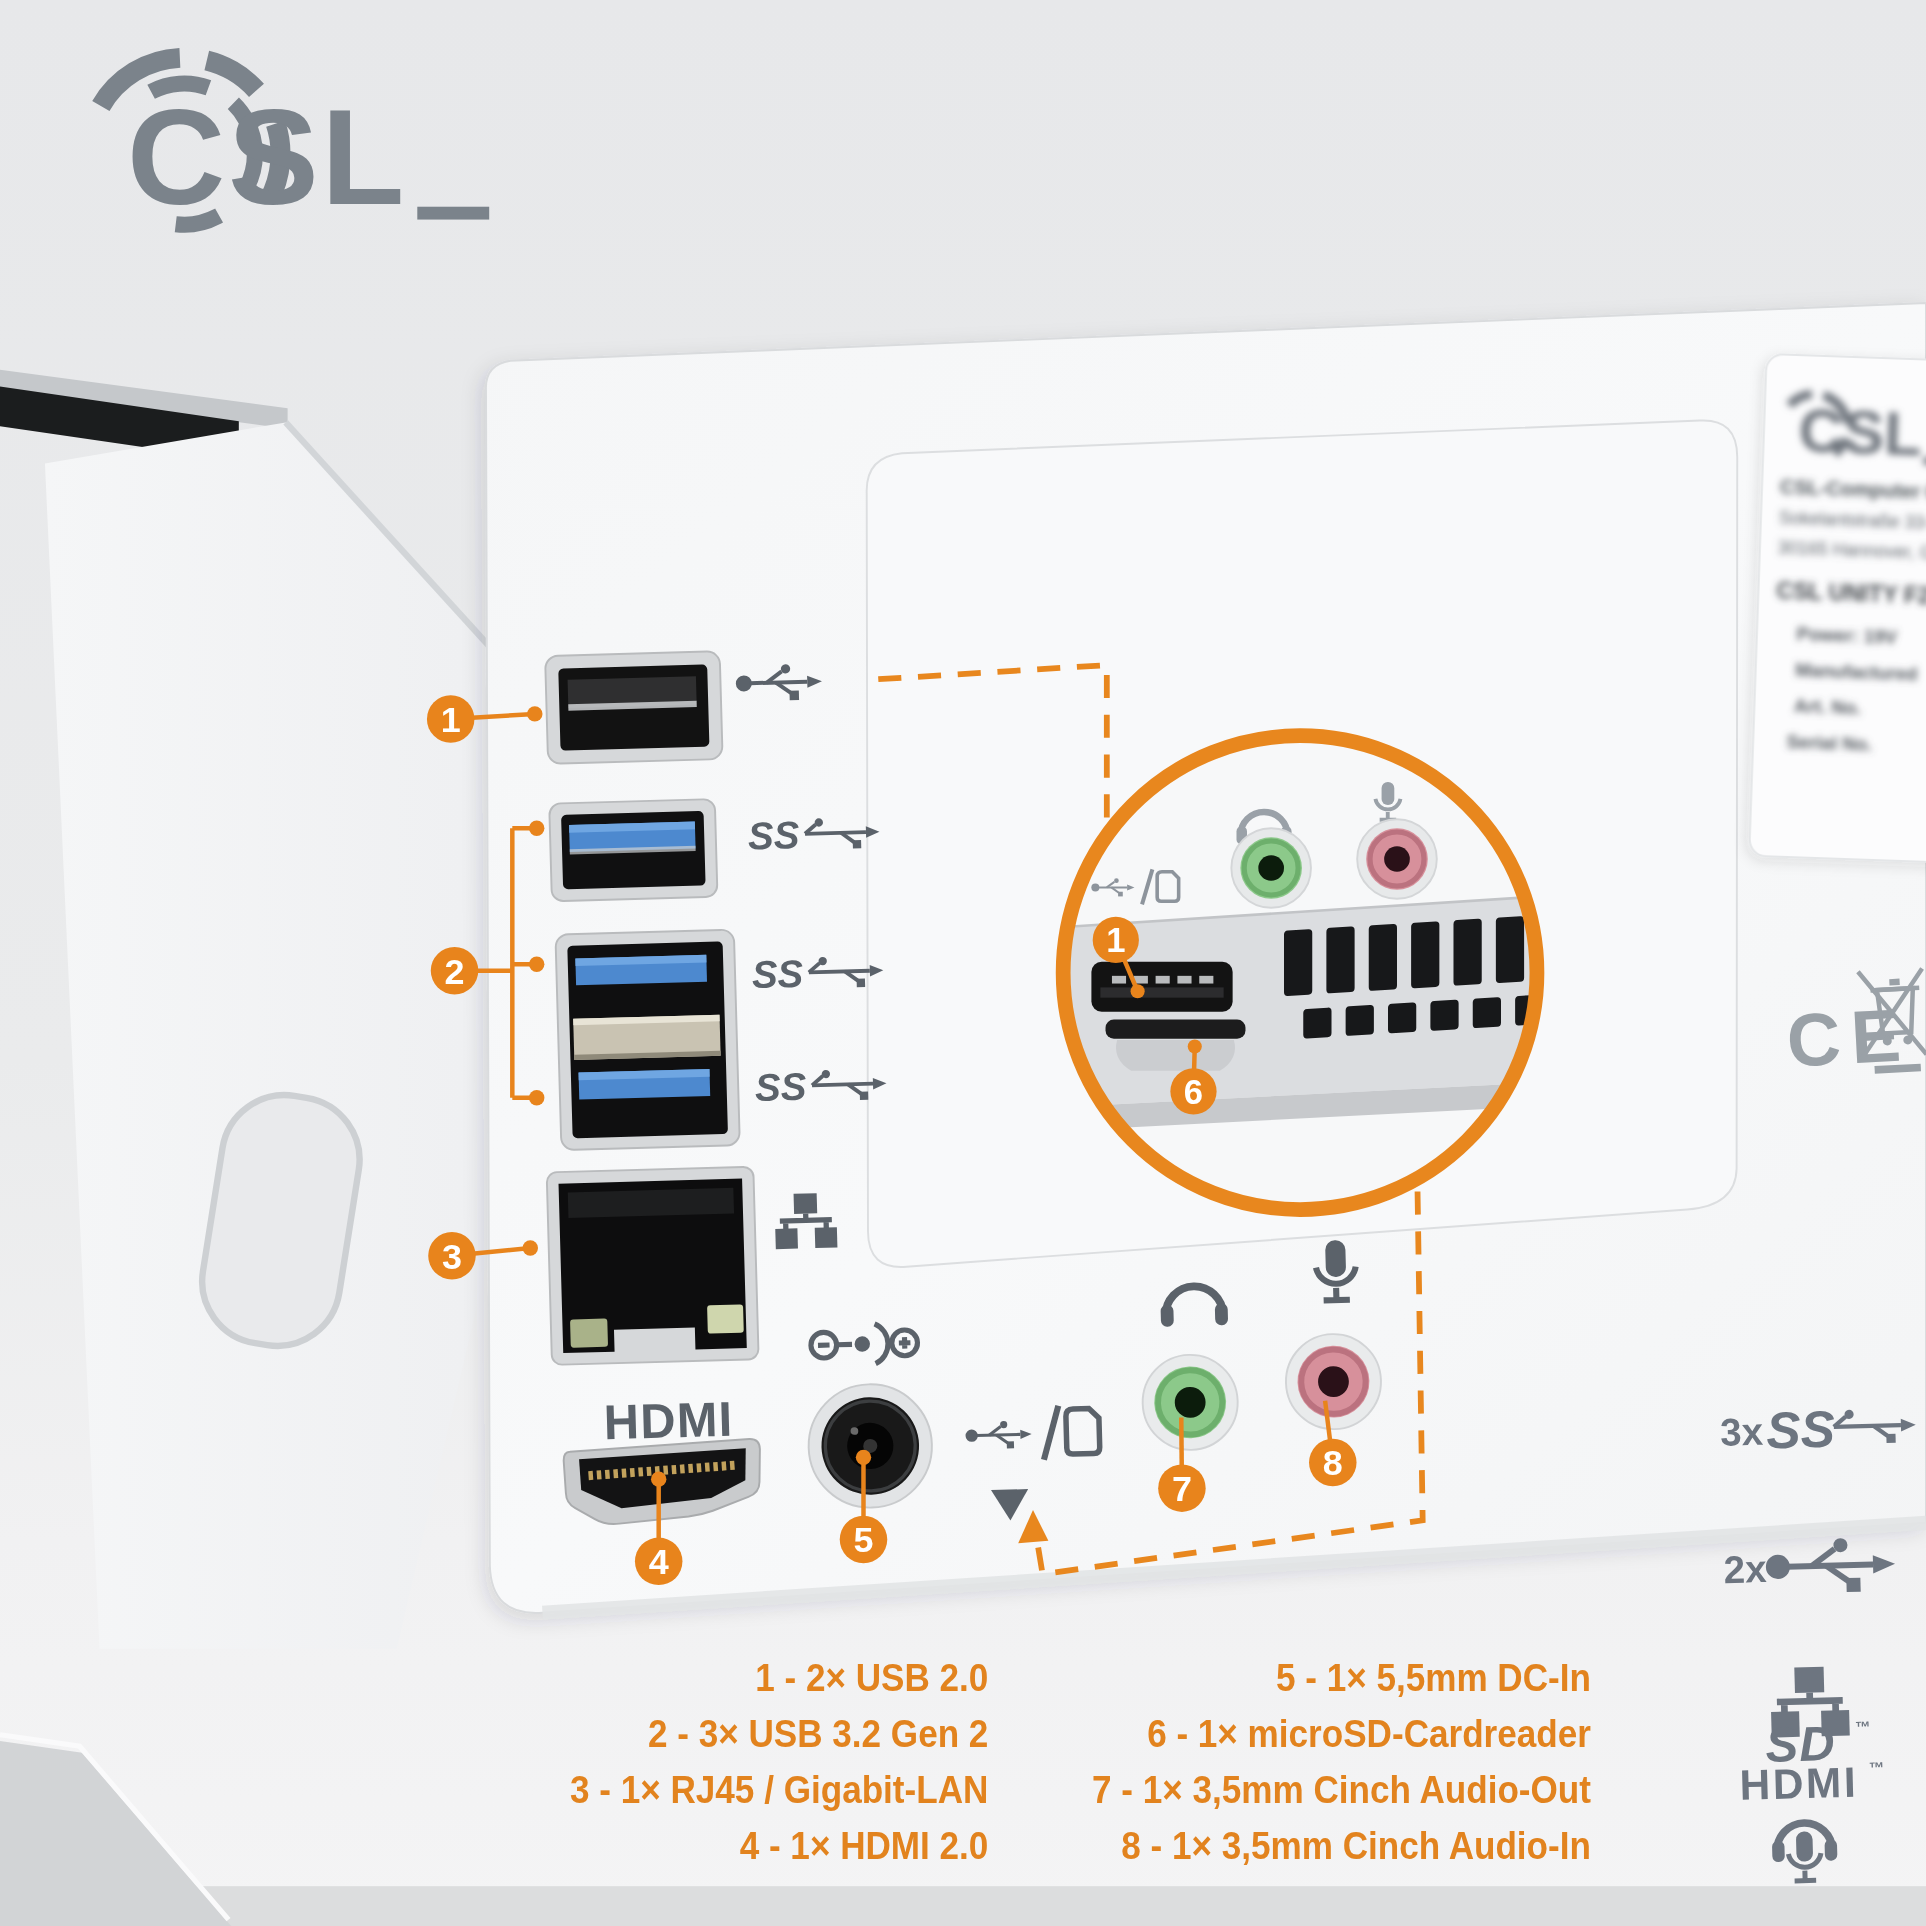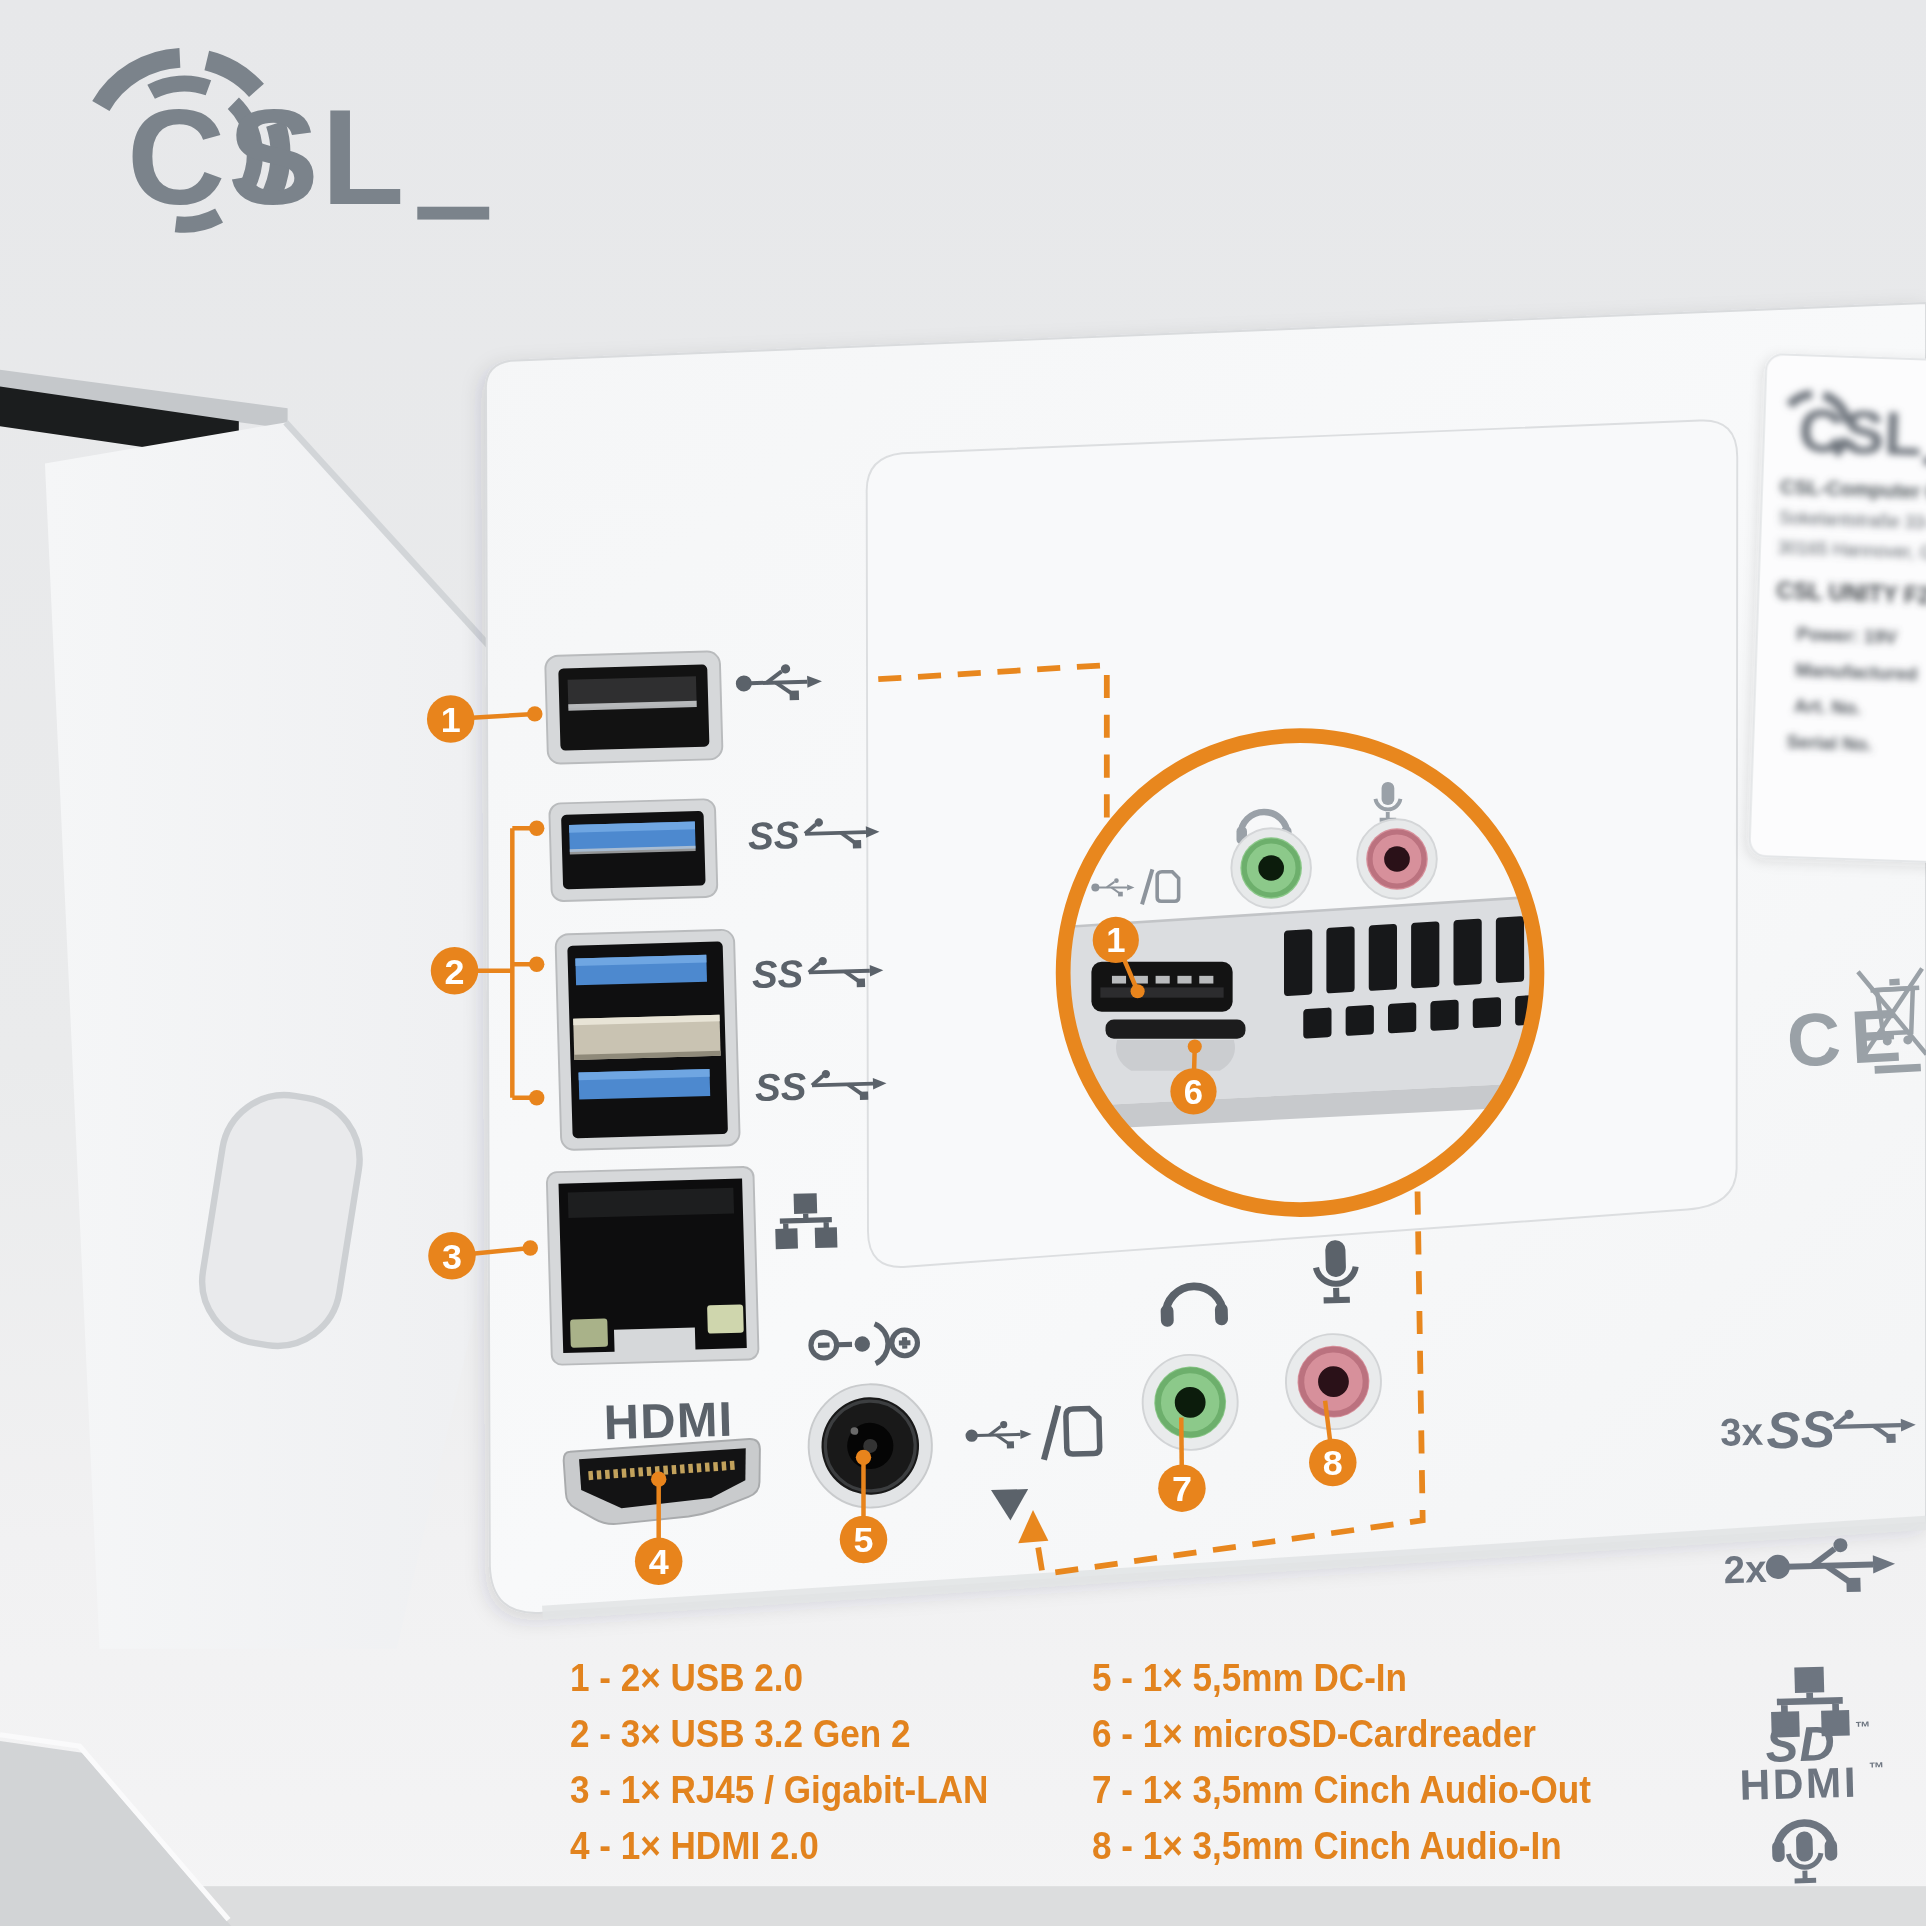--- a/index.html
+++ b/index.html
@@ -1,17 +1,17 @@
 <!DOCTYPE html>
 <html style="font-size:10.3px"><head>
 <meta charset="utf-8">
 <style>
   html,body{margin:0;padding:0;background:#e8e9eb;}
   body{width:1926px;height:1926px;overflow:hidden;font-family:"Liberation Sans",sans-serif;}
-  #stage{position:relative;width:1842px;height:1926px;}
+  #stage{position:relative;width:1842px;height:1926px;text-align:right;}
   svg{position:absolute;left:0;top:0;}
   .legend-col{position:absolute;top:1650px;display:flex;flex-direction:column;}
   .legend-item{height:56px;line-height:56px;font-weight:700;font-size:39px;color:#E2831E;
     transform:scaleX(0.9);transform-origin:left center;white-space:nowrap;
     font-family:"Liberation Sans",sans-serif;}
 </style>
 </head>
 <body>
 
 <div id="stage">

